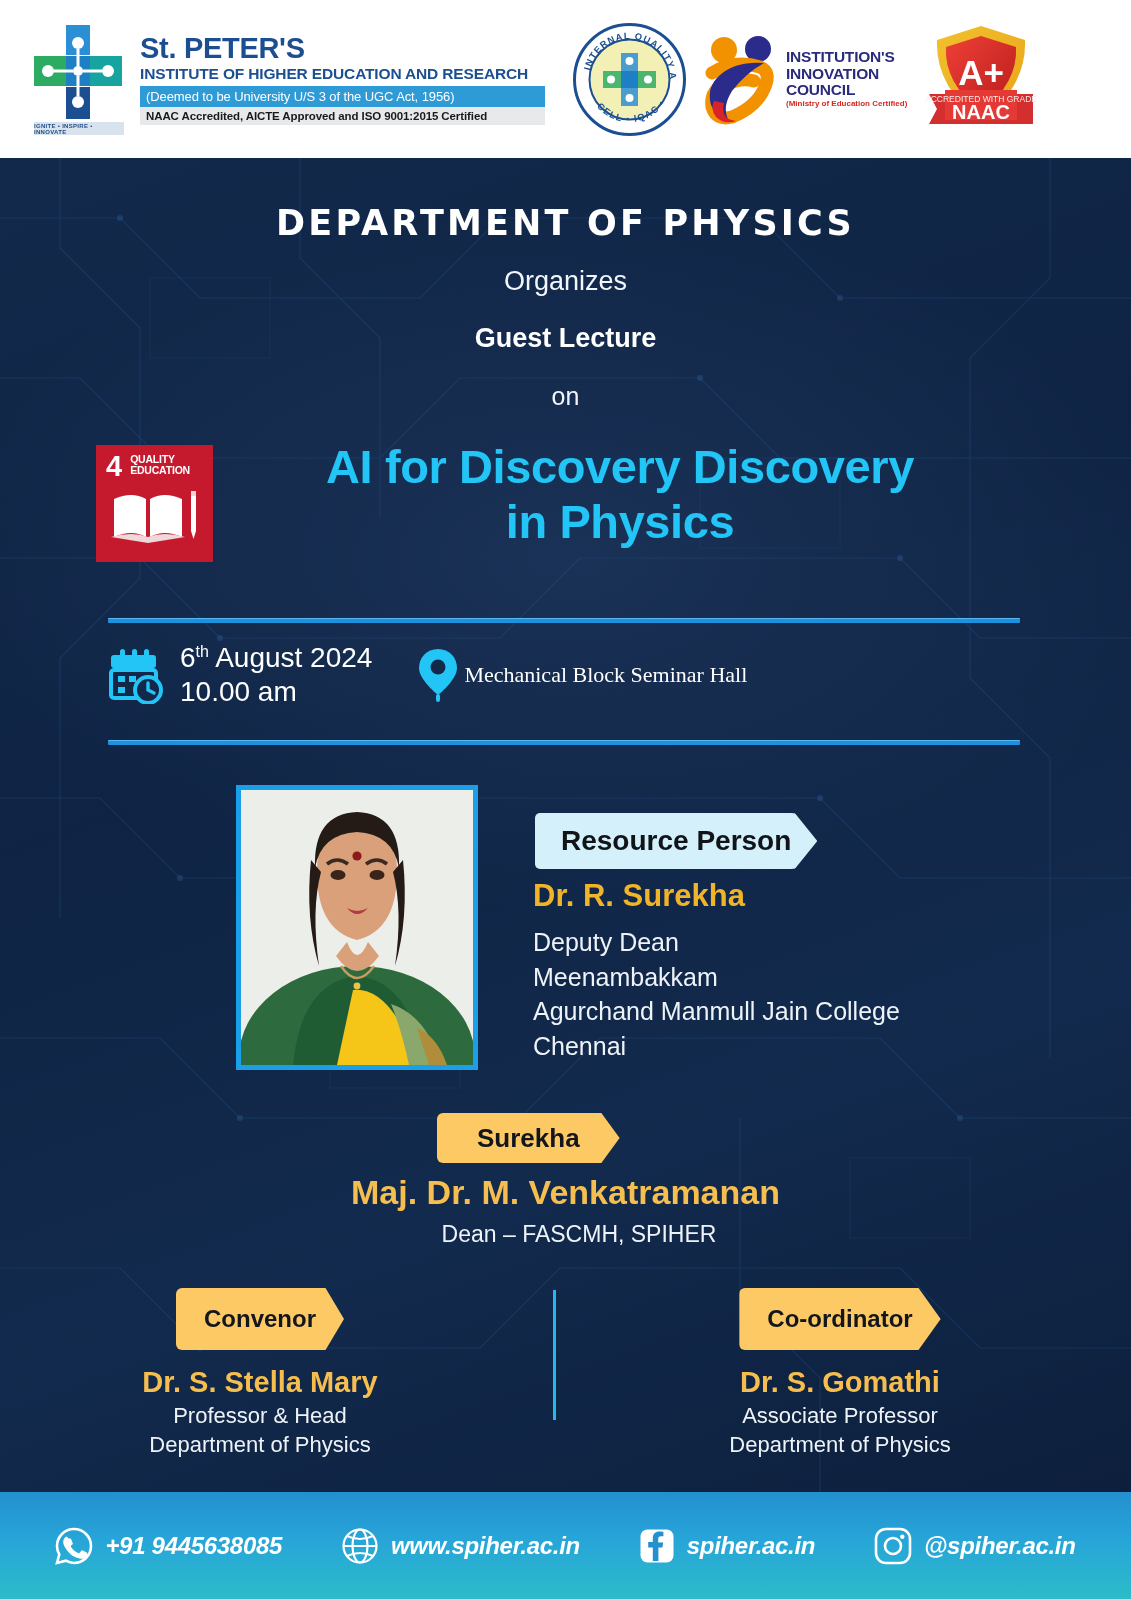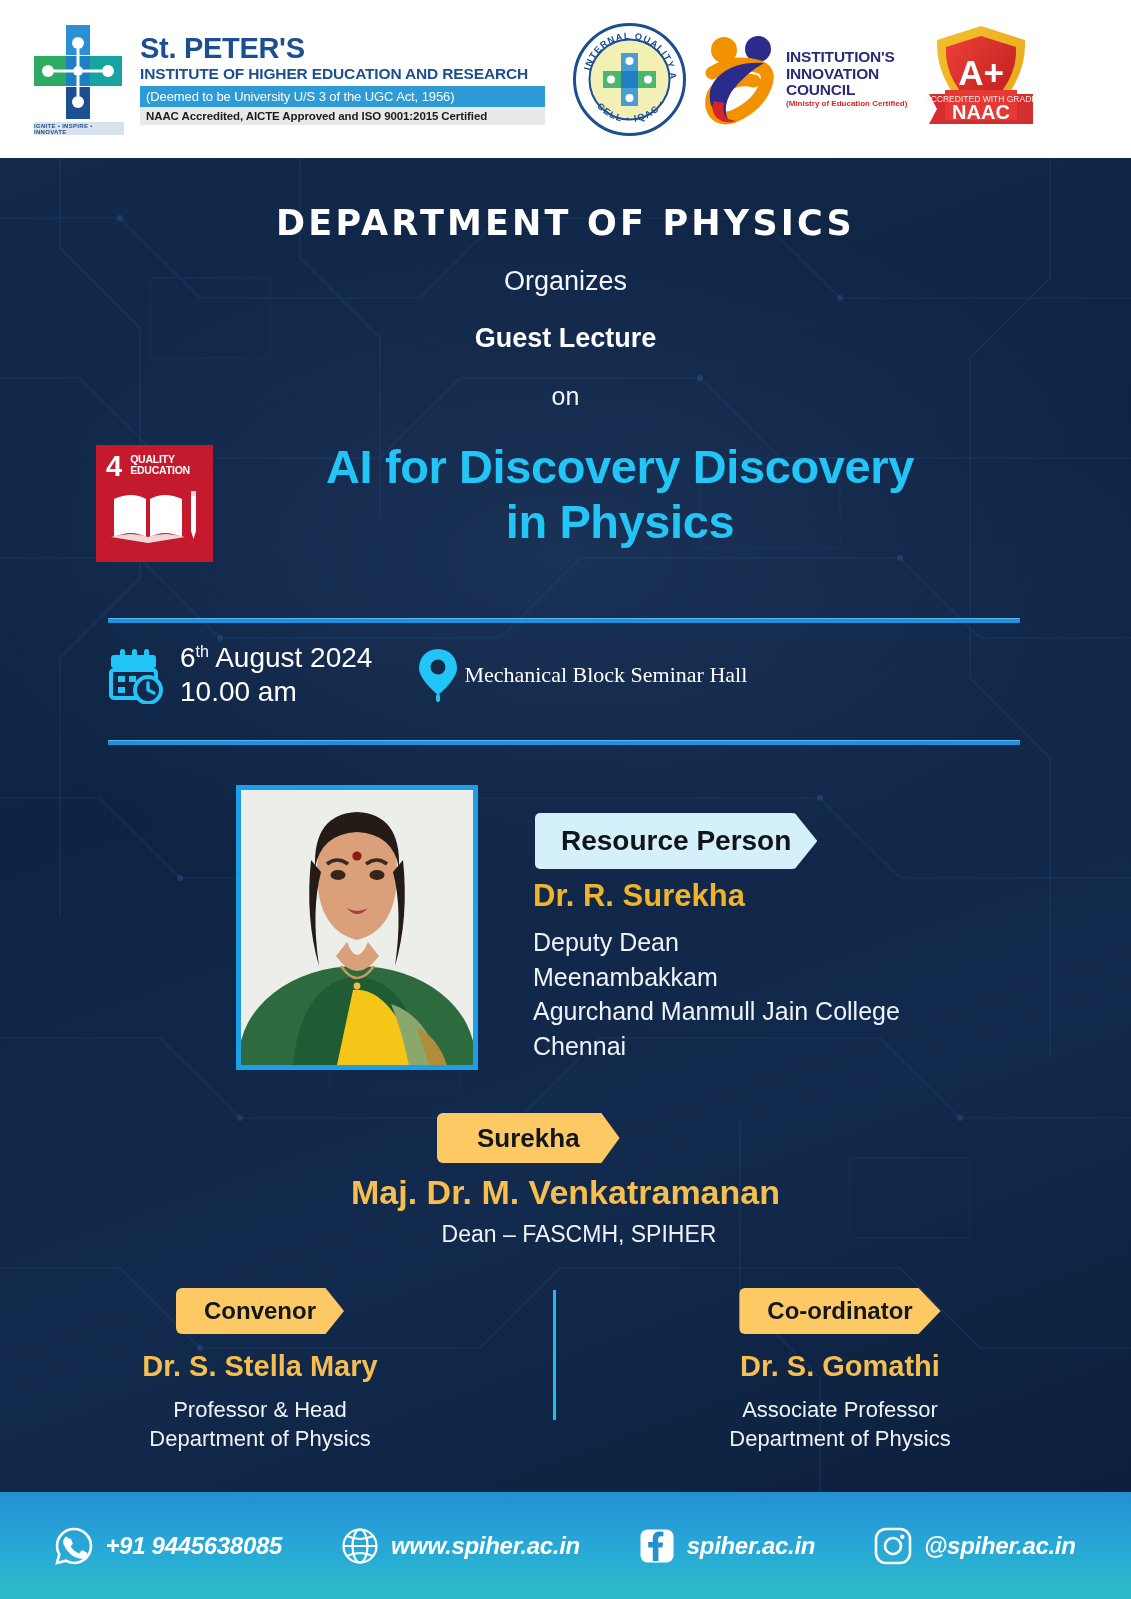--- a/index.html
+++ b/index.html
@@ -121,26 +121,26 @@
     font-size:34px; font-weight:bold; color:#f5be4f; }
   .adv-sub { position:absolute; left:0; top:1063px; width:100%; text-align:center;
     font-size:23px; color:#eef3f8;padding-left:27px; }
 
   .v-divider { position:absolute; left:553px; top:1132px; width:3px; height:130px; background:#22b9ef; }
 
   .col { position:absolute; top:1130px; width:480px; text-align:center; }
   .col-left { left:20px; }
   .col-right { left:600px; }
   .role-badge {
-    display:inline-flex; align-items:center; height:46px; padding:0 28px;
+    display:inline-flex; align-items:center; height:62px; padding:0 28px;
     background:#fcc965; color:#13161b; font-size:24px; font-weight:bold;
     border-radius:6px; clip-path:polygon(0 0, 89% 0, 100% 50%, 89% 100%, 0 100%);
   }
   .col-name { margin-top:16px; font-size:29px; font-weight:bold; color:#f5be4f; }
-  .col-sub { margin-top:12px; font-size:22px; color:#eef3f8; line-height:1.32; }
+  .col-sub { margin-top:2px; font-size:22px; color:#eef3f8; line-height:1.32; }
 
   
   .footer {
     position:absolute; left:0; top:1492px; width:1131px; height:107px;
     background:linear-gradient(180deg,#2390cf 0%,#27a5d8 45%,#2cbcc9 100%);
     display:flex; align-items:center; justify-content:space-around; padding:0 26px;
   }
   .f-item { display:flex; align-items:center; gap:12px; }
   .f-text { color:#ffffff; font-size:24px; font-weight:bold; font-style:italic; letter-spacing:-.3px; }
 </style>

